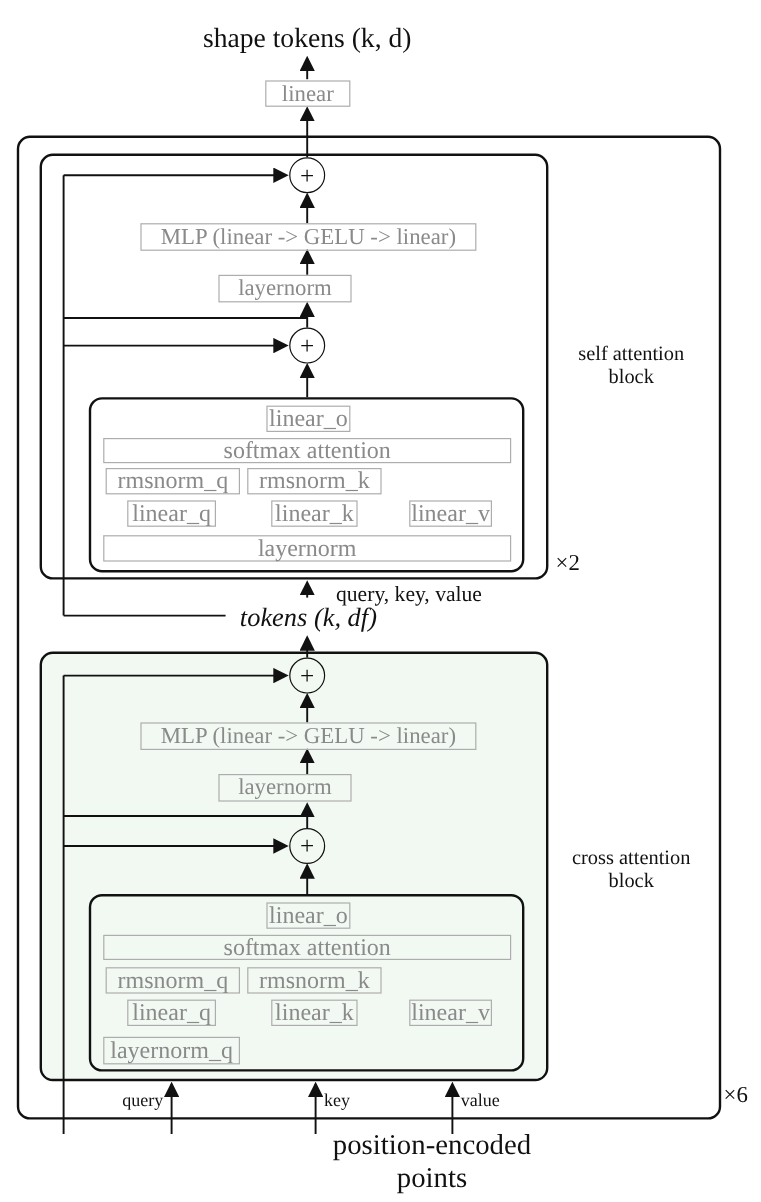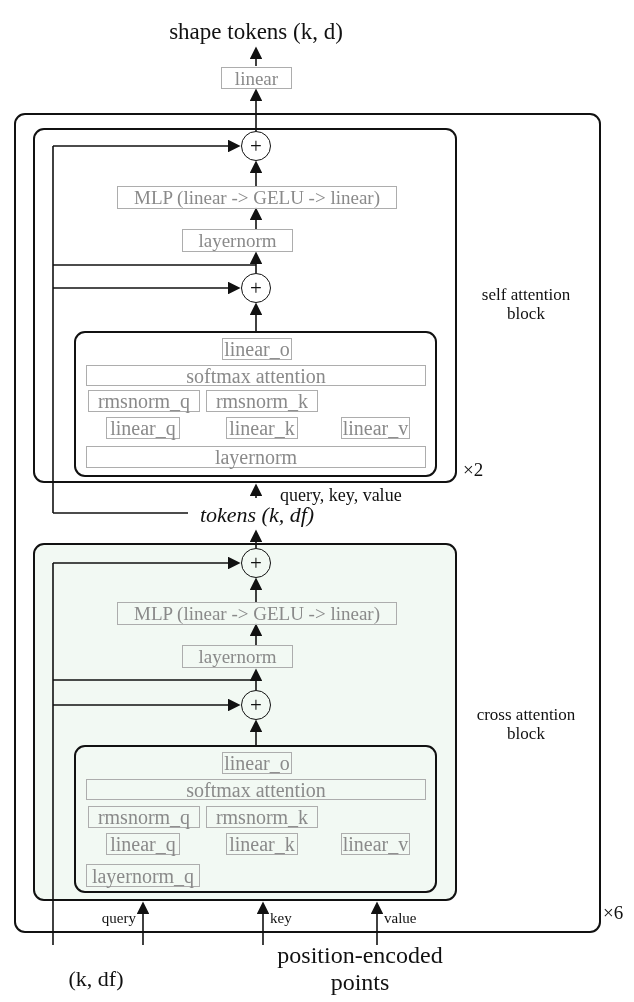--- a/index.html
+++ b/index.html
@@ -120,16 +120,15 @@
   <div class="gbox layer3" style="left:341px;top:833px;width:69px;height:22px;">linear_v</div>
   <div class="gbox layer3" style="left:86px;top:864px;width:114px;height:23px;">layernorm_q</div>
 
   <div class="blabel layer3" style="left:466px;top:705px;width:120px;font-size:17px;">cross attention block</div>
   <div class="blabel layer3" style="left:603px;top:902px;width:31px;font-size:19px;text-align:left;">×6</div>
 
   <div class="blabel lbl-small layer3" style="left:66px;top:910px;width:70px;text-align:right;">query</div>
   <div class="blabel lbl-small layer3" style="left:270px;top:910px;width:60px;">key</div>
   <div class="blabel lbl-small layer3" style="left:384px;top:910px;width:60px;">value</div>
 
-  <div class="blabel layer3" style="left:0px;top:967px;width:192px;font-size:22px;">(k, df)</div>
   <div class="blabel layer3" style="left:258px;top:942px;width:204px;font-size:24px;">position-encoded points</div>
 
 </div>
 
 </body></html>

